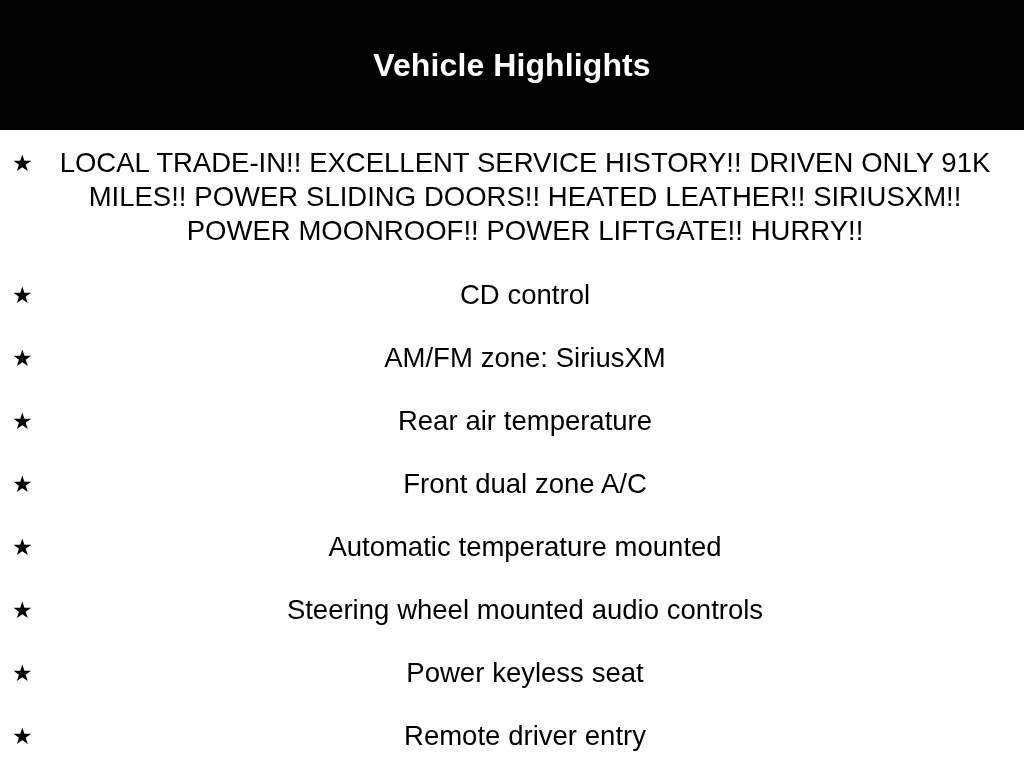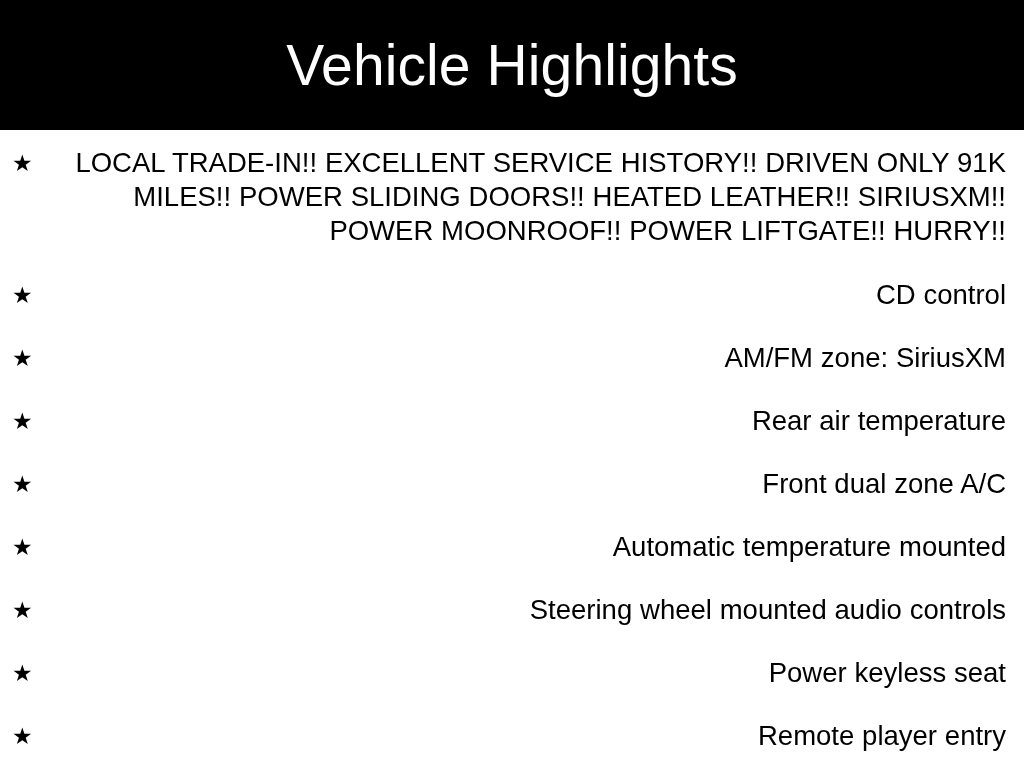--- a/index.html
+++ b/index.html
@@ -29,22 +29,22 @@
     width: 100%;
     height: 130px;
     background: #000000;
     display: flex;
     align-items: center;
     justify-content: center;
     box-sizing: border-box;
   }
   .header-title {
     color: #ffffff;
-    font-size: 57px;
-    font-weight: 400;
+    font-size: 32px;
+    font-weight: 700;
     line-height: 1;
     letter-spacing: 0.1px;
     text-align: left;
     white-space: nowrap;
   }
 
   
   .highlights-list {
     list-style: none;
     margin: 0;
@@ -70,21 +70,21 @@
     color: #000000;
     text-align: left;
     user-select: none;
   }
 
   .highlight-text {
     flex: 1 1 auto;
     font-size: 27.5px;
     line-height: 34px;
     color: #000000;
-    text-align: right;
+    text-align: center;
     word-spacing: 0.2px;
   }
 </style>
 </head>
 <body>
 
 <div class="page">
 
   <div class="header-banner">
     <h1 class="header-title">Vehicle Highlights</h1>
@@ -127,18 +127,18 @@
       <span class="highlight-text">Steering wheel mounted audio controls</span>
     </li>
 
     <li class="highlight-item">
       <span class="bullet-star">★</span>
       <span class="highlight-text">Power keyless seat</span>
     </li>
 
     <li class="highlight-item">
       <span class="bullet-star">★</span>
-      <span class="highlight-text">Remote player entry</span>
+      <span class="highlight-text">Remote driver entry</span>
     </li>
 
   </ul>
 
 </div>
 
 </body></html>

